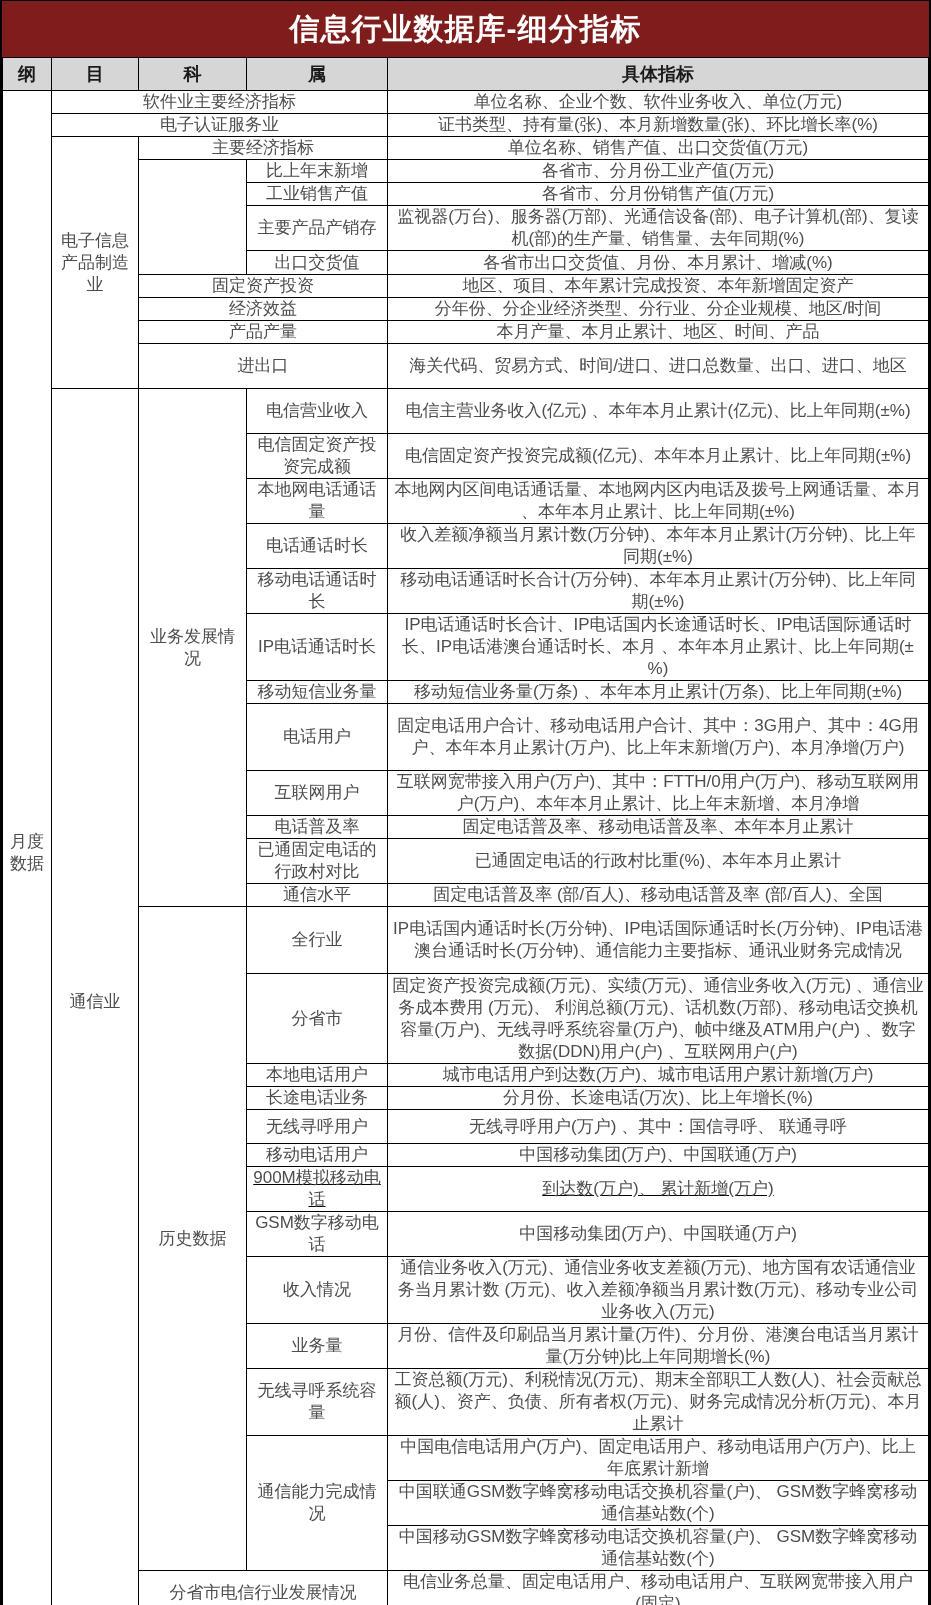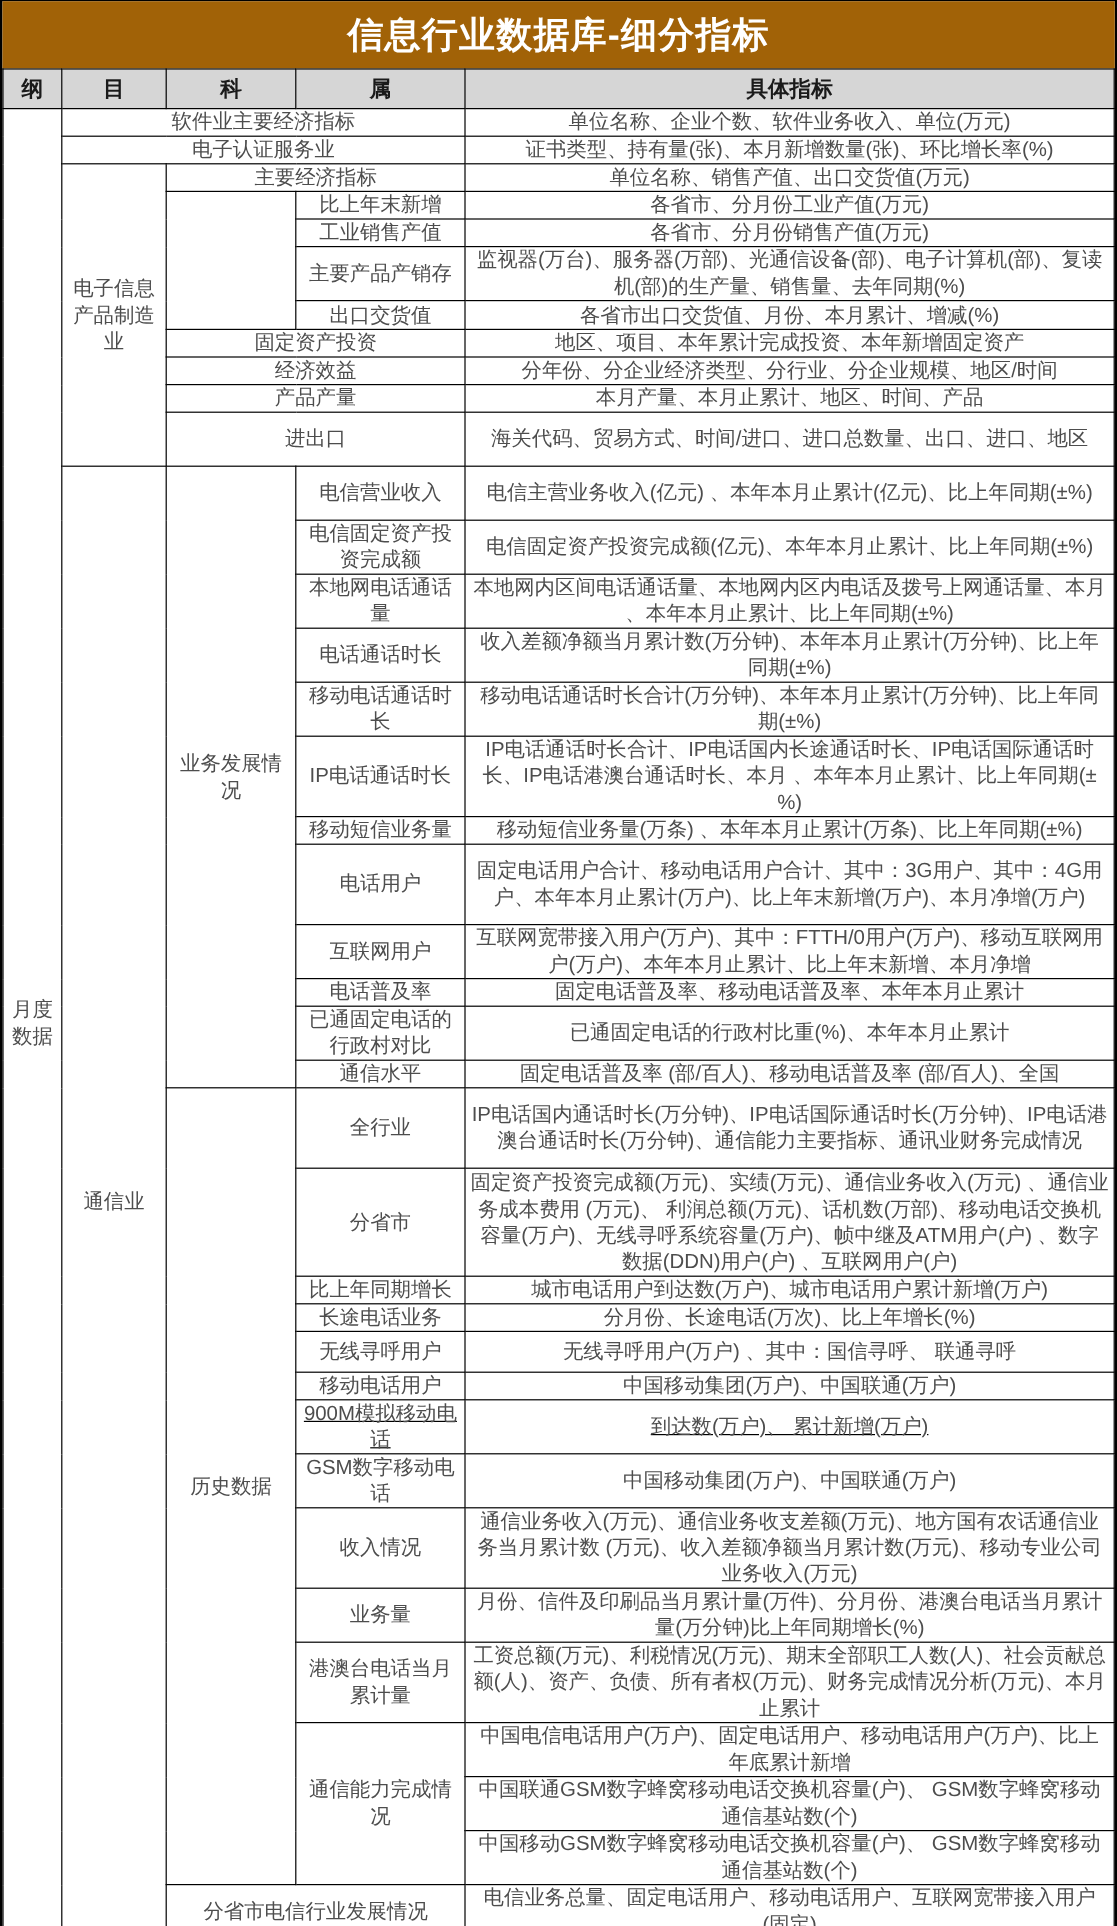--- a/index.html
+++ b/index.html
@@ -7,21 +7,21 @@
   .page {
     width: 931px;
     box-sizing: border-box;
     border-left: 2px solid #000;
     border-right: 2px solid #000;
     border-top: 1px solid #000;
     border-bottom: 3px solid #000;
   }
   .title-bar {
     height: 56px;
-    background: #a16207;
+    background: #7f1d1d;
     color: #ffffff;
     display: flex;
     align-items: center;
     justify-content: center;
     font-size: 30px;
     font-weight: bold;
     letter-spacing: 1px;
   }
   table.indicator-table {
     width: 100%;
@@ -176,21 +176,21 @@
         <tr style="height: 67px;">
           <td rowspan="14" class="ke">历史数据</td>
           <td class="shu">全行业</td>
           <td class="detail">IP电话国内通话时长(万分钟)、IP电话国际通话时长(万分钟)、IP电话港澳台通话时长(万分钟)、通信能力主要指标、通讯业财务完成情况</td>
         </tr>
         <tr style="height: 90px;">
           <td class="shu">分省市</td>
           <td class="detail">固定资产投资完成额(万元)、实绩(万元)、通信业务收入(万元) 、通信业务成本费用 (万元)、 利润总额(万元)、话机数(万部)、移动电话交换机容量(万户)、无线寻呼系统容量(万户)、帧中继及ATM用户(户) 、数字数据(DDN)用户(户) 、互联网用户(户)</td>
         </tr>
         <tr style="height: 23px;">
-          <td class="shu">比上年同期增长</td>
+          <td class="shu">本地电话用户</td>
           <td class="detail">城市电话用户到达数(万户)、城市电话用户累计新增(万户)</td>
         </tr>
         <tr style="height: 23px;">
           <td class="shu">长途电话业务</td>
           <td class="detail">分月份、长途电话(万次)、比上年增长(%)</td>
         </tr>
         <tr style="height: 34px;">
           <td class="shu">无线寻呼用户</td>
           <td class="detail">无线寻呼用户(万户) 、其中：国信寻呼、 联通寻呼</td>
         </tr>
@@ -208,21 +208,21 @@
         </tr>
         <tr style="height: 67px;">
           <td class="shu">收入情况</td>
           <td class="detail">通信业务收入(万元)、通信业务收支差额(万元)、地方国有农话通信业务当月累计数 (万元)、收入差额净额当月累计数(万元)、移动专业公司业务收入(万元)</td>
         </tr>
         <tr style="height: 45px;">
           <td class="shu">业务量</td>
           <td class="detail">月份、信件及印刷品当月累计量(万件)、分月份、港澳台电话当月累计量(万分钟)比上年同期增长(%)</td>
         </tr>
         <tr style="height: 67px;">
-          <td class="shu">港澳台电话当月累计量</td>
+          <td class="shu">无线寻呼系统容量</td>
           <td class="detail">工资总额(万元)、利税情况(万元)、期末全部职工人数(人)、社会贡献总额(人)、资产、负债、所有者权(万元)、财务完成情况分析(万元)、本月止累计</td>
         </tr>
         <tr style="height: 45px;">
           <td rowspan="3" class="shu">通信能力完成情况</td>
           <td class="detail">中国电信电话用户(万户)、固定电话用户、移动电话用户(万户)、比上年底累计新增</td>
         </tr>
         <tr style="height: 45px;">
           <td class="detail">中国联通GSM数字蜂窝移动电话交换机容量(户)、 GSM数字蜂窝移动通信基站数(个)</td>
         </tr>
         <tr style="height: 45px;">

